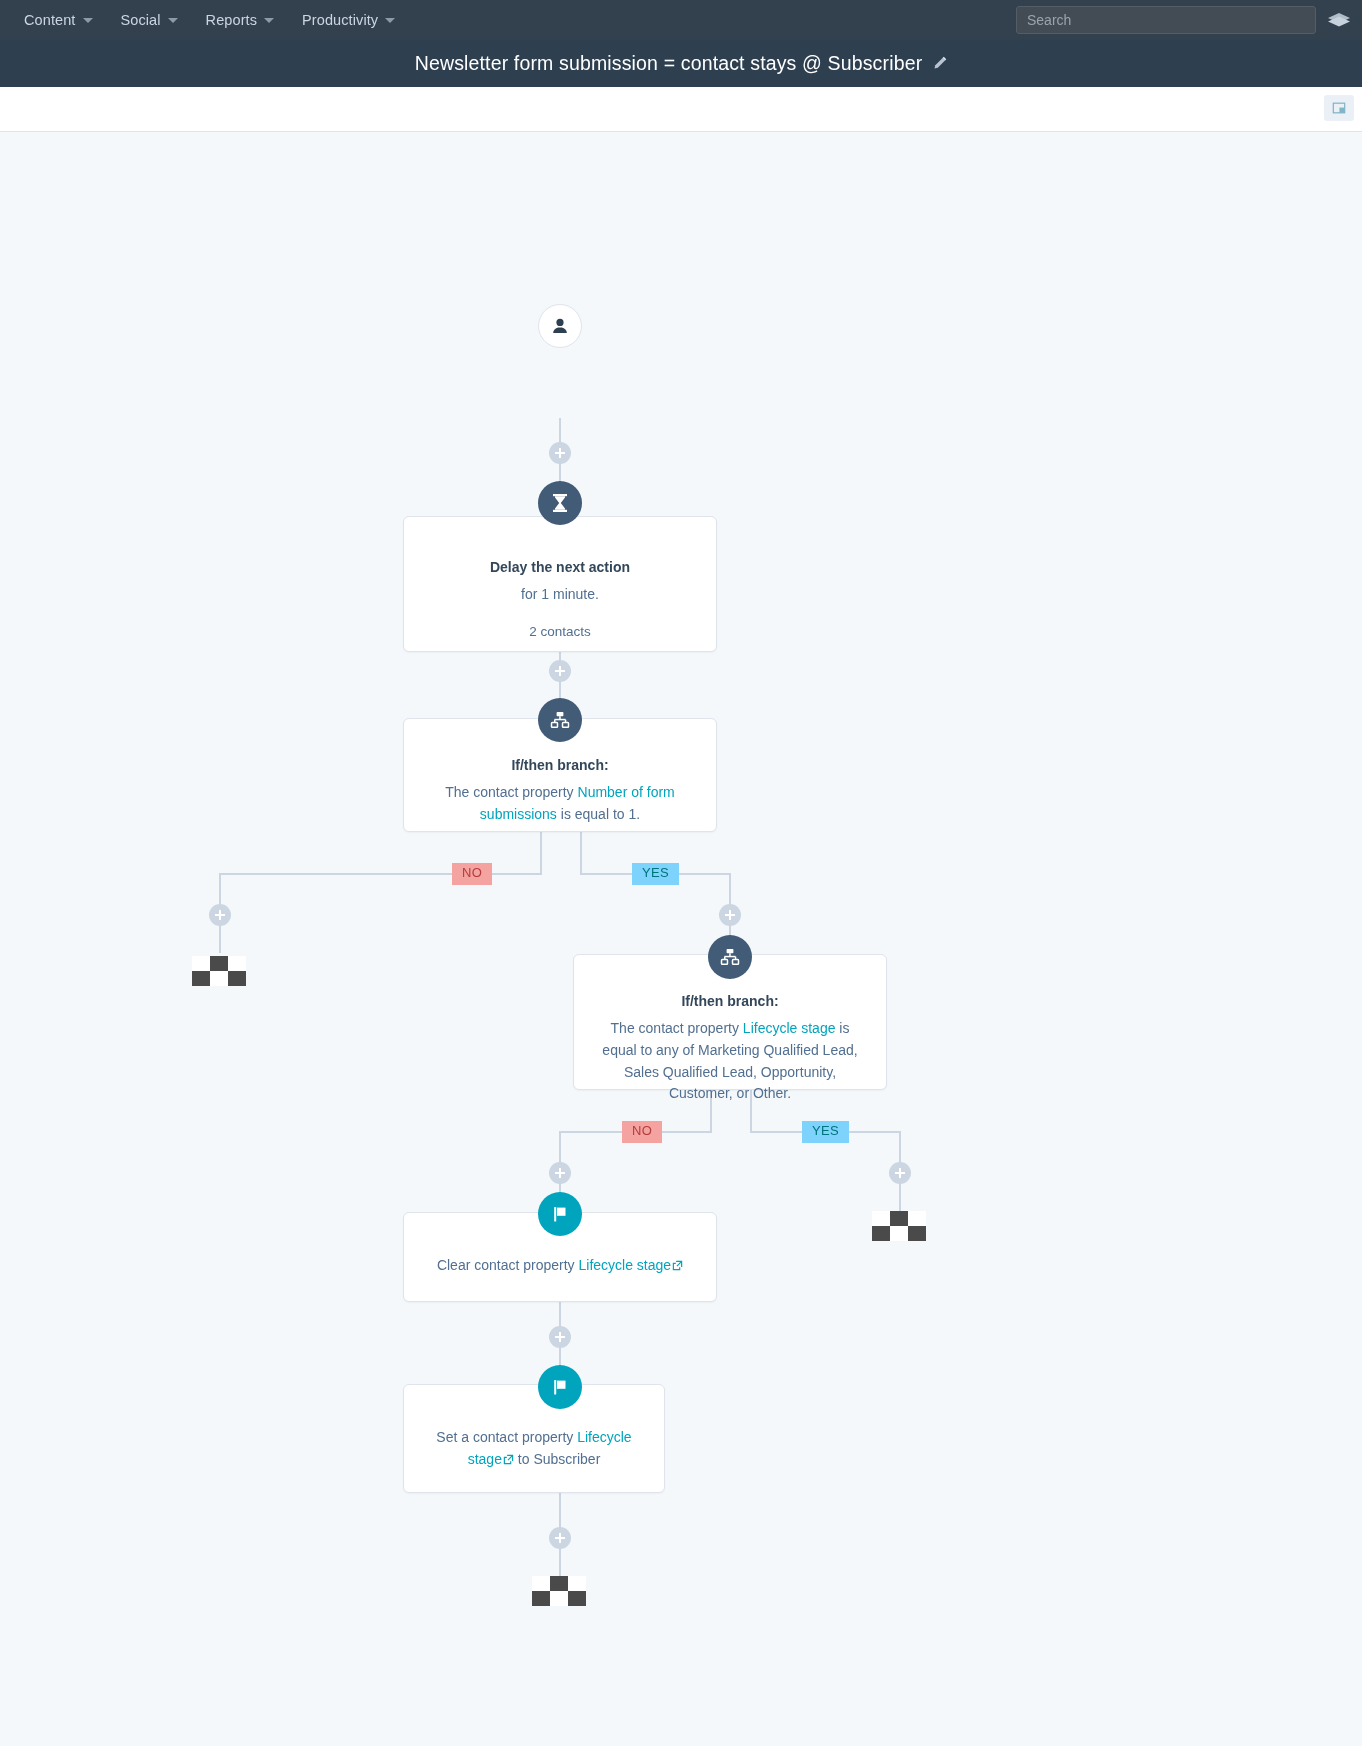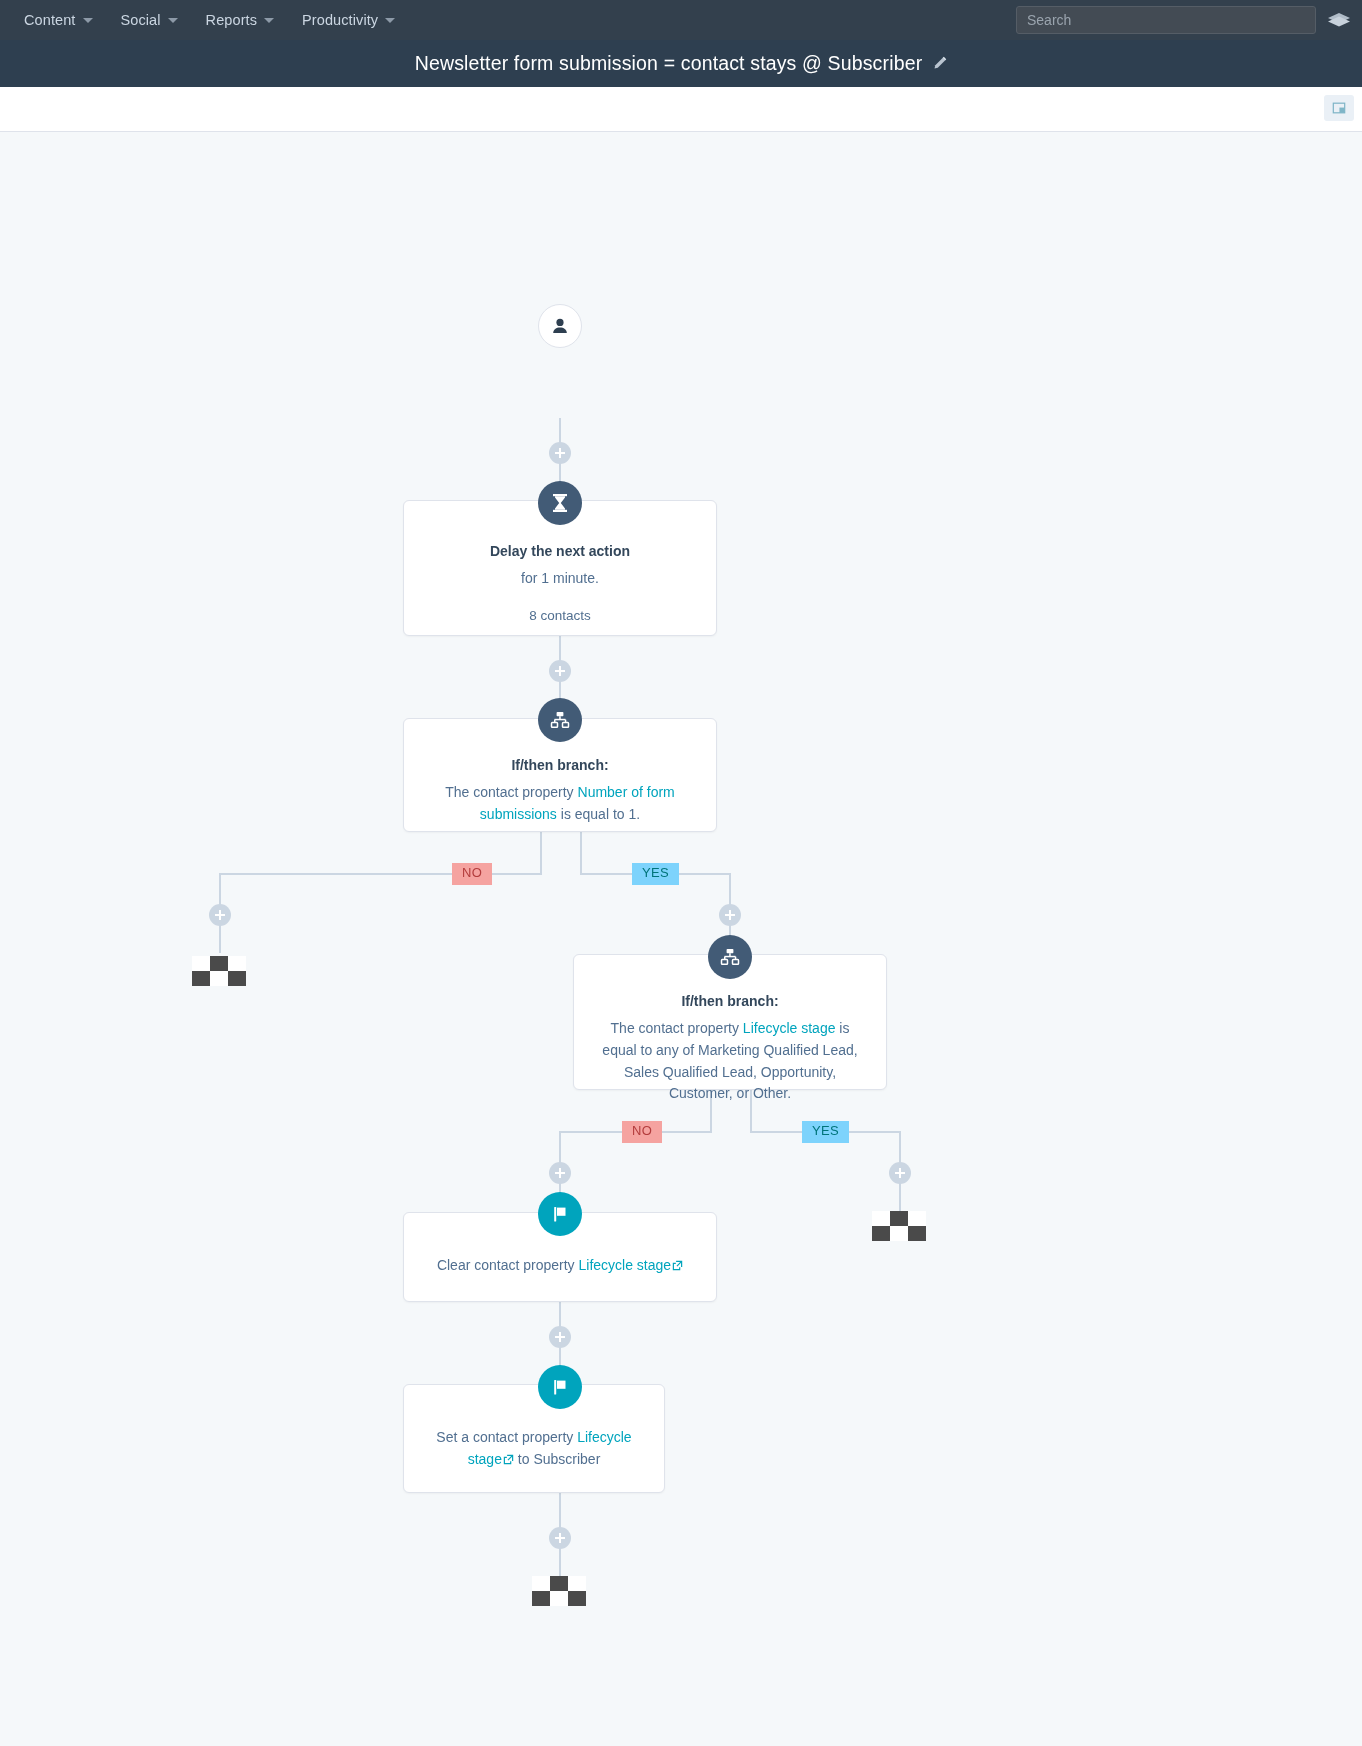--- a/index.html
+++ b/index.html
@@ -250,25 +250,25 @@
 
   <div class="nodeicon enroll" style="left:538px; top:172px;">
     <svg width="20" height="20" viewBox="0 0 20 20">
       <circle cx="10" cy="6.4" r="3.6" fill="#2e3f50"></circle>
       <path d="M3.2 17c0-3.6 3.1-5.6 6.8-5.6s6.8 2 6.8 5.6z" fill="#2e3f50"></path>
     </svg>
   </div>
 
   <div class="plus" style="left:549px; top:310px;"></div>
 
-  <div class="card" style="left:403px; top:368px; width:314px; height:136px;">
+  <div class="card" style="left:403px; top:384px; width:314px; height:136px;">
     <div class="card-body" style="padding-top:40px;">
       <div class="card-title">Delay the next action</div>
       <div class="card-desc">for 1 minute.</div>
-      <div class="card-sub">8 contacts</div>
+      <div class="card-sub">2 contacts</div>
     </div>
   </div>
   <div class="nodeicon slate" style="left:538px; top:349px;">
     <svg width="18" height="20" viewBox="0 0 18 20">
       <rect x="2" y="1" width="14" height="2.2" fill="#fff"></rect>
       <rect x="2" y="16.8" width="14" height="2.2" fill="#fff"></rect>
       <path d="M4 3.2h10v1.4L9.8 10l4.2 5.4v1.4H4v-1.4L8.2 10 4 4.6z" fill="#fff"></path>
     </svg>
   </div>
 

